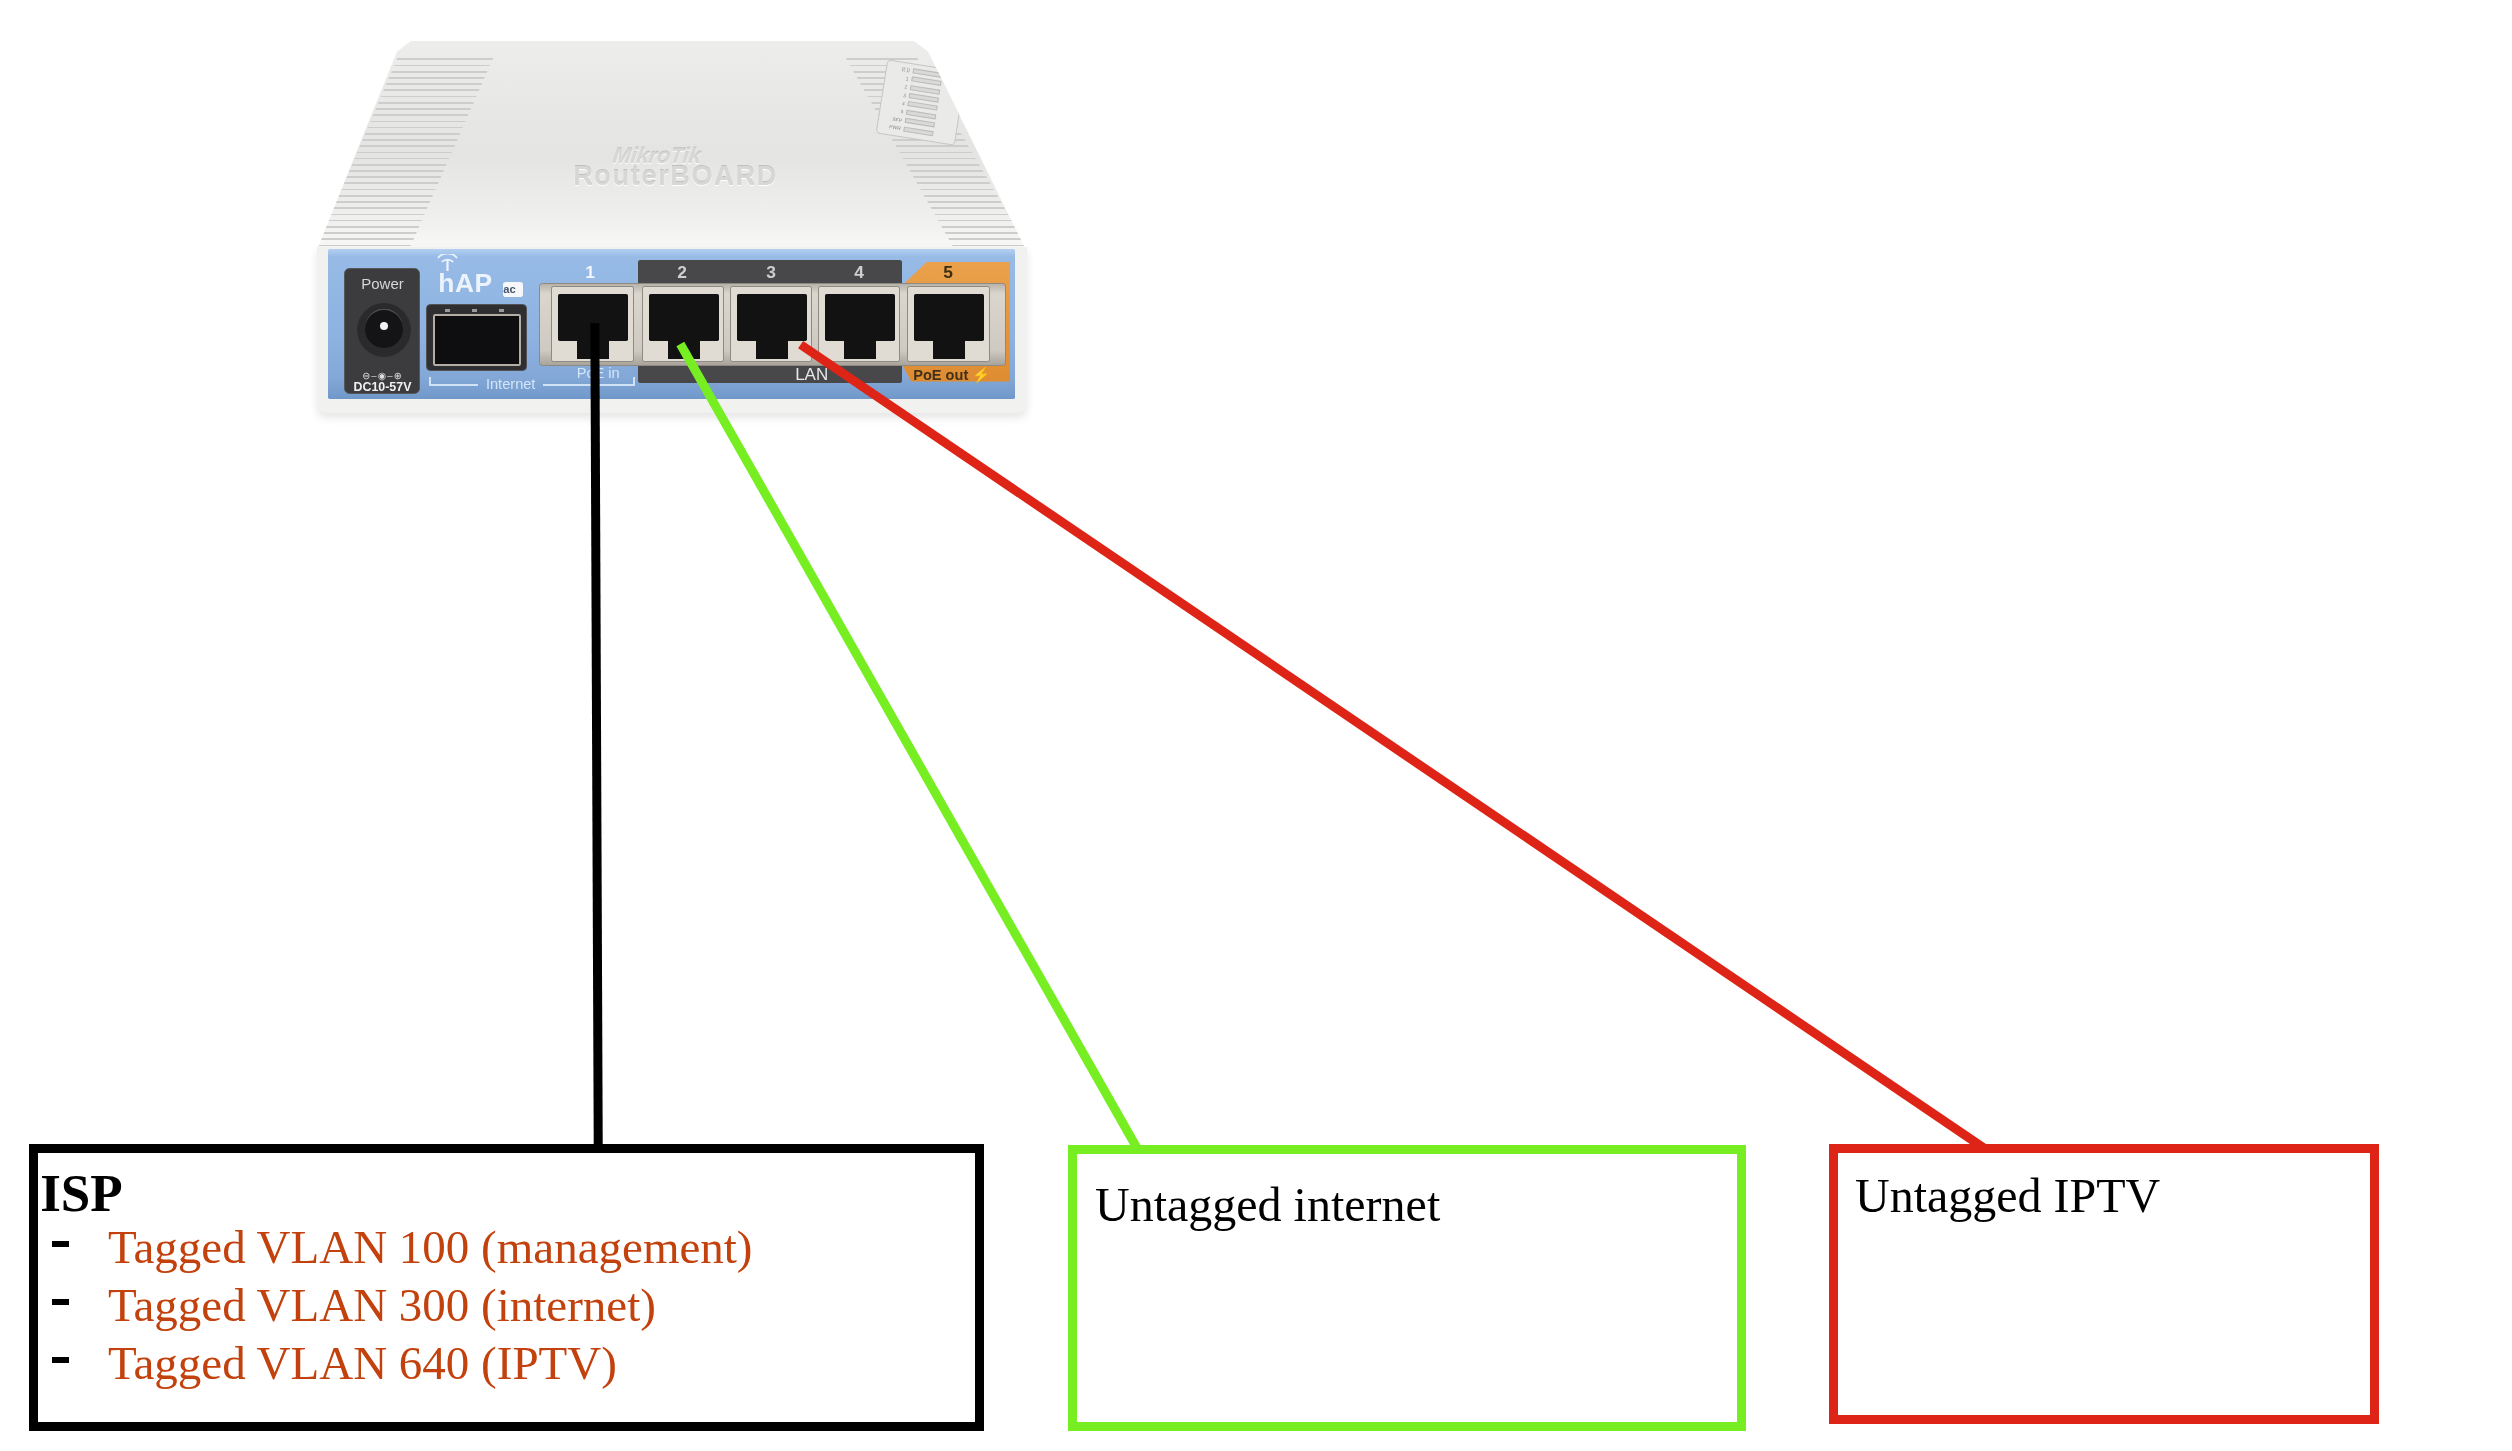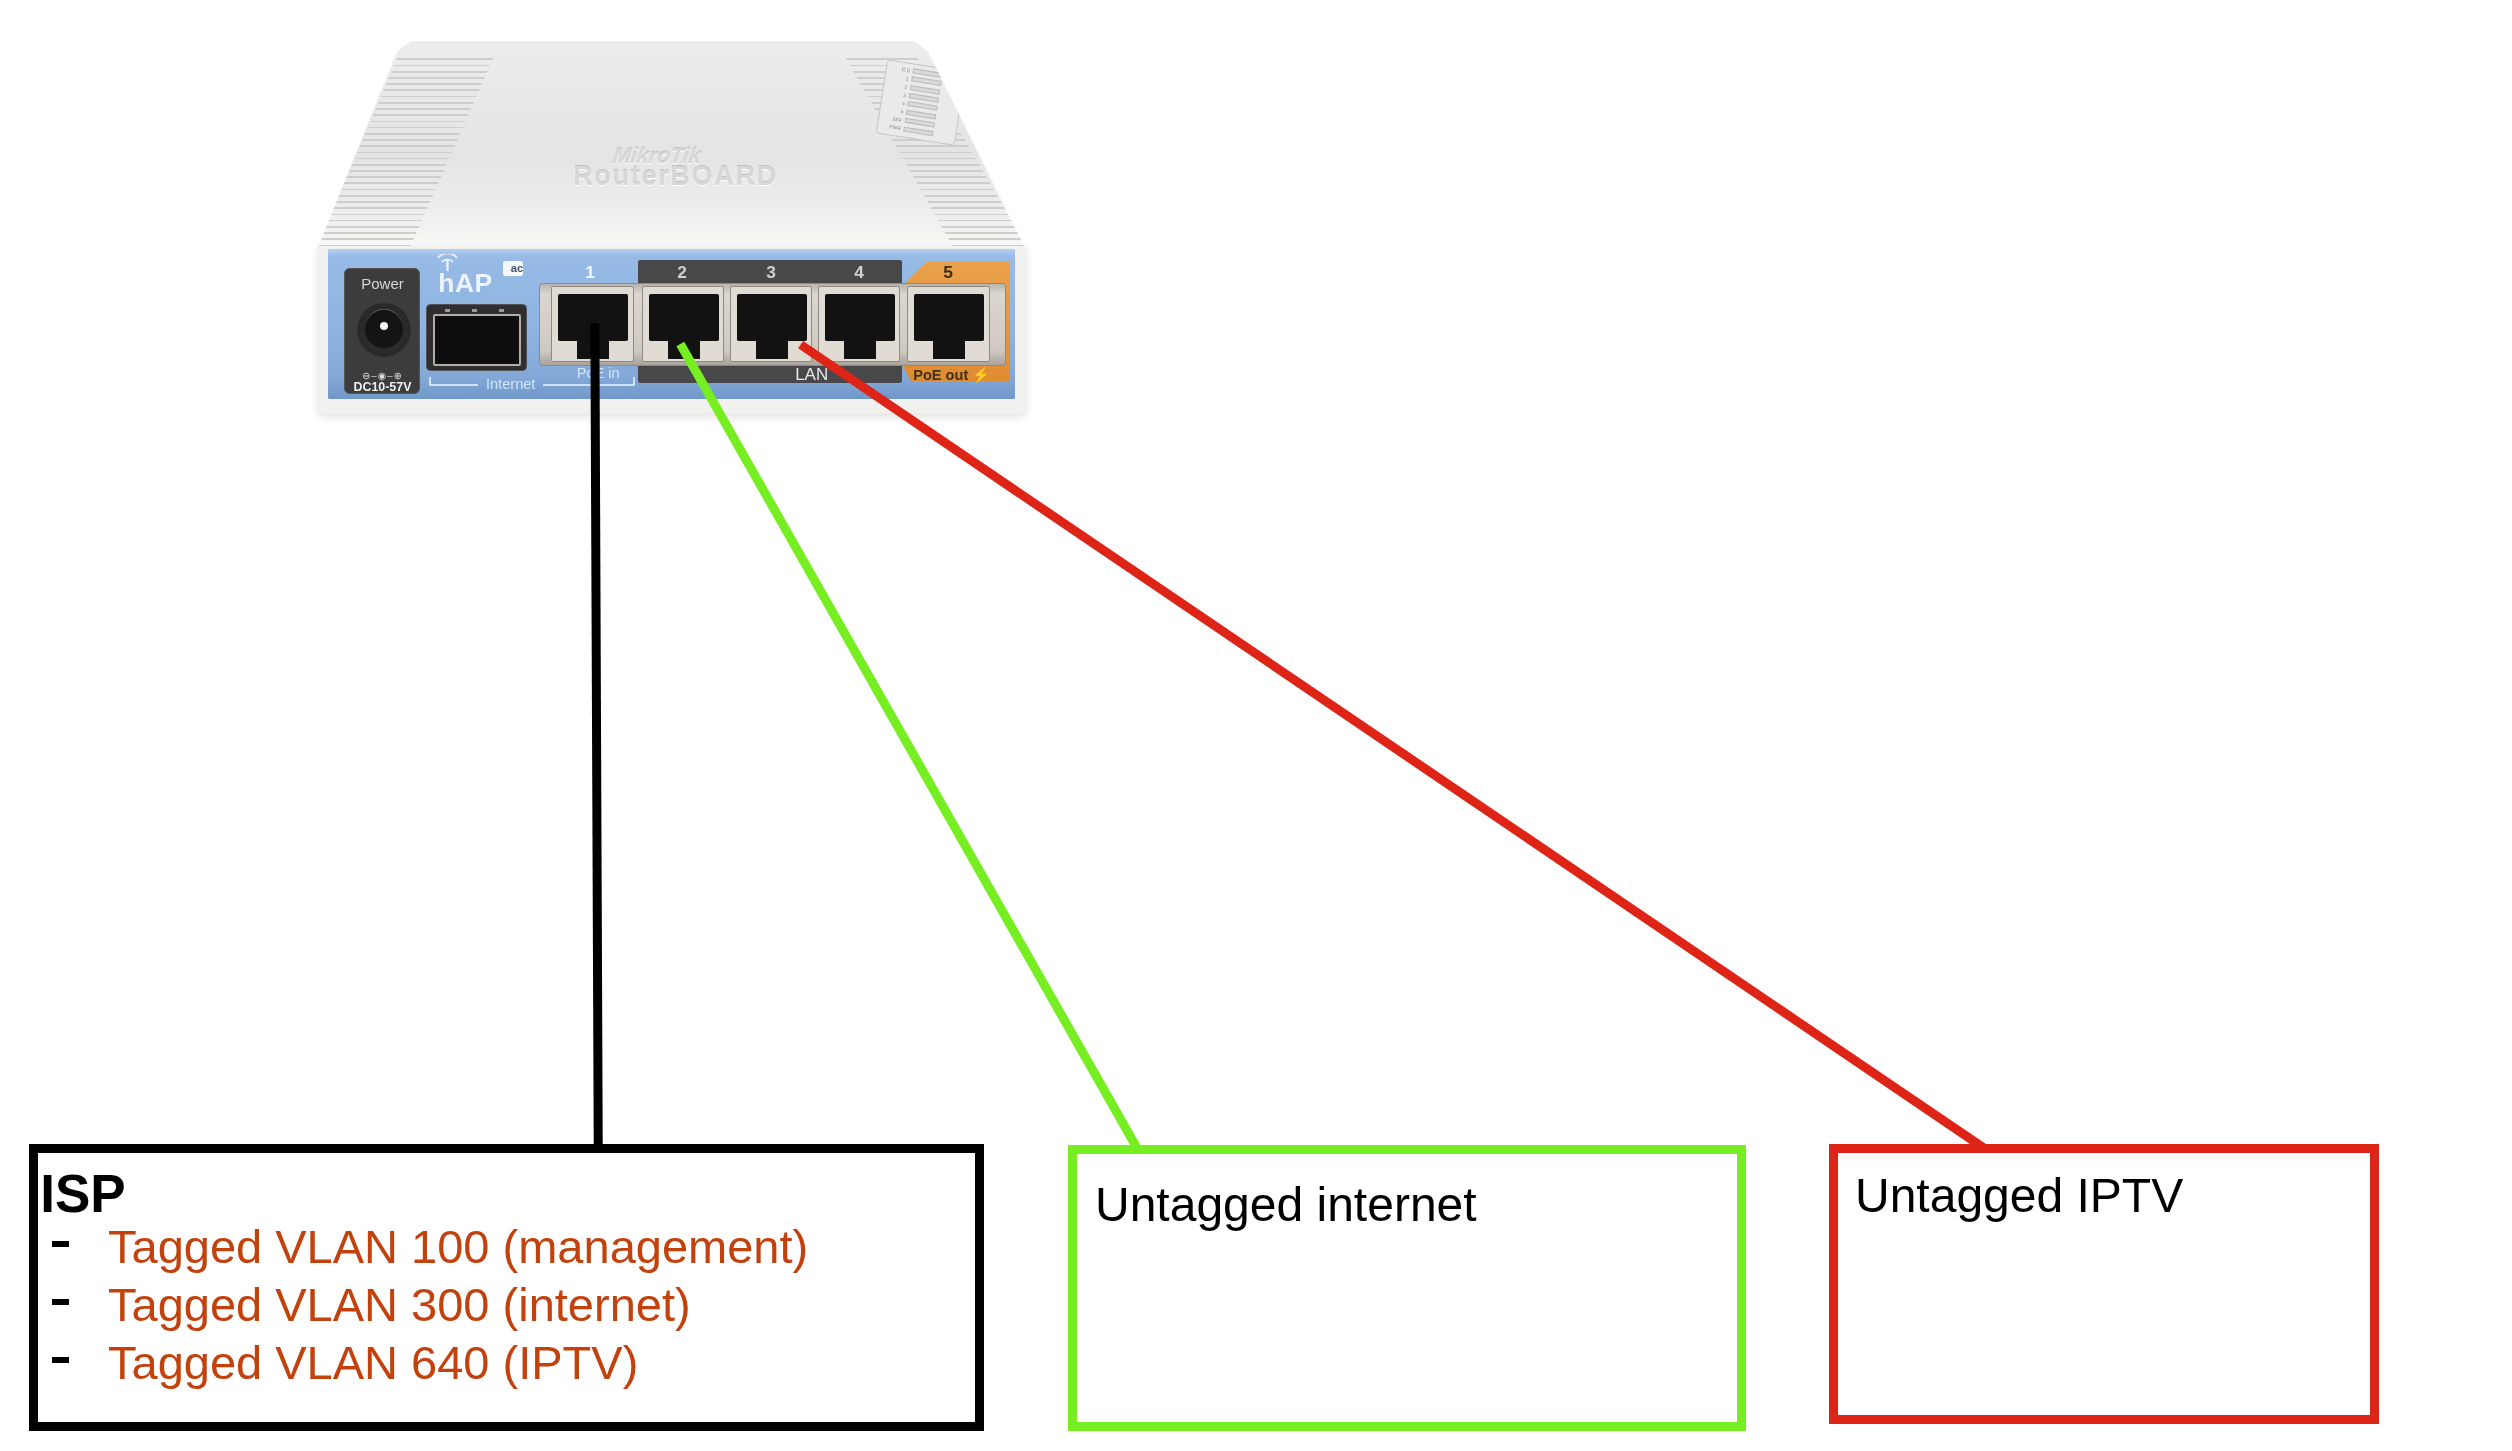--- a/index.html
+++ b/index.html
@@ -42,22 +42,22 @@
   #jack-outer { left: 11.2px; top: 34px; width: 54px; height: 54px; border-radius: 50%;
     background: radial-gradient(circle at 50% 45%, #4e4e50 0 46%, #2a2a2c 47% 100%); }
   #jack-inner { left: 7.9px; top: 6.7px; width: 38px; height: 38px; border-radius: 50%; background: #141416; }
   #jack-dot { left: 15.7px; top: 12.4px; width: 7.9px; height: 7.9px; border-radius: 50%; background: #f2f2f4; }
   #polarity { left: 0; top: 101px; width: 100%; text-align: center; font-size: 9.6px; color: #dcdcde; letter-spacing: 1.1px; }
   #dc-label { left: 0; top: 111px; width: 100%; text-align: center; font-size: 12.4px; font-weight: bold; color: #f0f0f2; }
 
   
   #logo-hap { left: 110px; top: 19px; font-size: 26.4px; font-weight: bold; color: #ecf3fc; letter-spacing: 0.6px; }
   #logo-antenna { left: 107px; top: 4.5px; }
-  #logo-badge { left: 175px; top: 12px; width: 20px; height: 15px; background: #f5f7f9; border-radius: 2.8px;
-    text-align: right; font-size: 11.2px; font-weight: bold; color: #44556a; line-height: 15px; }
+  #logo-badge { left: 175px; top: 33px; width: 20px; height: 15px; background: #f5f7f9; border-radius: 2.8px;
+    text-align: left; font-size: 11.2px; font-weight: bold; color: #44556a; line-height: 15px; }
 
   
   #sfp { left: 98px; top: 55px; width: 101px; height: 67px; background: #2f2f31;
     border: 1.1px solid #525254; border-radius: 4.5px; }
   #sfp-frame { left: 5.6px; top: 9px; width: 88px; height: 52px; background: #0e0e10;
     border: 2.2px solid #b3ada5; border-radius: 2.2px; }
   .sfp-pin { top: 3.4px; width: 5px; height: 3.4px; background: #9a9a98; }
 
   
   #sticker-dark { left: 310px; top: 11.2px; width: 264px; height: 123px; background: #48484a; border-radius: 2.2px; z-index: 1; }
@@ -81,21 +81,21 @@
   #poe-out { left: 585px; top: 117px; width: 90px; font-size: 14.6px; font-weight: bold;
              color: #42301a; z-index: 4; }
   .bracket-seg { top: 135px; height: 1.7px; background: #cfe2f6; z-index: 4; }
   .bracket-tick { top: 128px; width: 1.7px; height: 8.4px; background: #cfe2f6; z-index: 4; }
   #internet-label { left: 150px; top: 127px; width: 65px; text-align: center; z-index: 4; }
 
   
   #lines-svg { left: 0; top: 0; z-index: 5; }
 
   
-  .note-box { z-index: 6; background: #ffffff; }
+  .note-box { z-index: 6; background: #ffffff; font-family: Liberation Serif, serif; }
   #isp-box { left: 29px; top: 1144px; width: 955px; height: 287px; border: 9px solid #000000; }
   #isp-title { left: 2.2px; top: 9.6px; font-size: 53px; font-weight: bold; color: #000; }
   #isp-list { left: 9px; top: 65px; width: 900px; }
   .isp-item { position: relative; height: 58px; padding-left: 61px; font-size: 47px; color: #c2410c;
               line-height: 58px; white-space: nowrap; }
   .dash { position: absolute; left: 4.5px; top: 22.5px; width: 17px; height: 6.7px; background: #000; }
   #internet-box { left: 1068px; top: 1145px; width: 678px; height: 286px; border: 9px solid #76ee22; padding-left: 32px; }
   #internet-box .box-label { left: 18px; top: 22.5px; }
   #iptv-box { left: 1829px; top: 1144px; width: 550px; height: 280px; border: 9px solid #de2416; }
   #iptv-box .box-label { left: 17px; top: 14.6px; }

